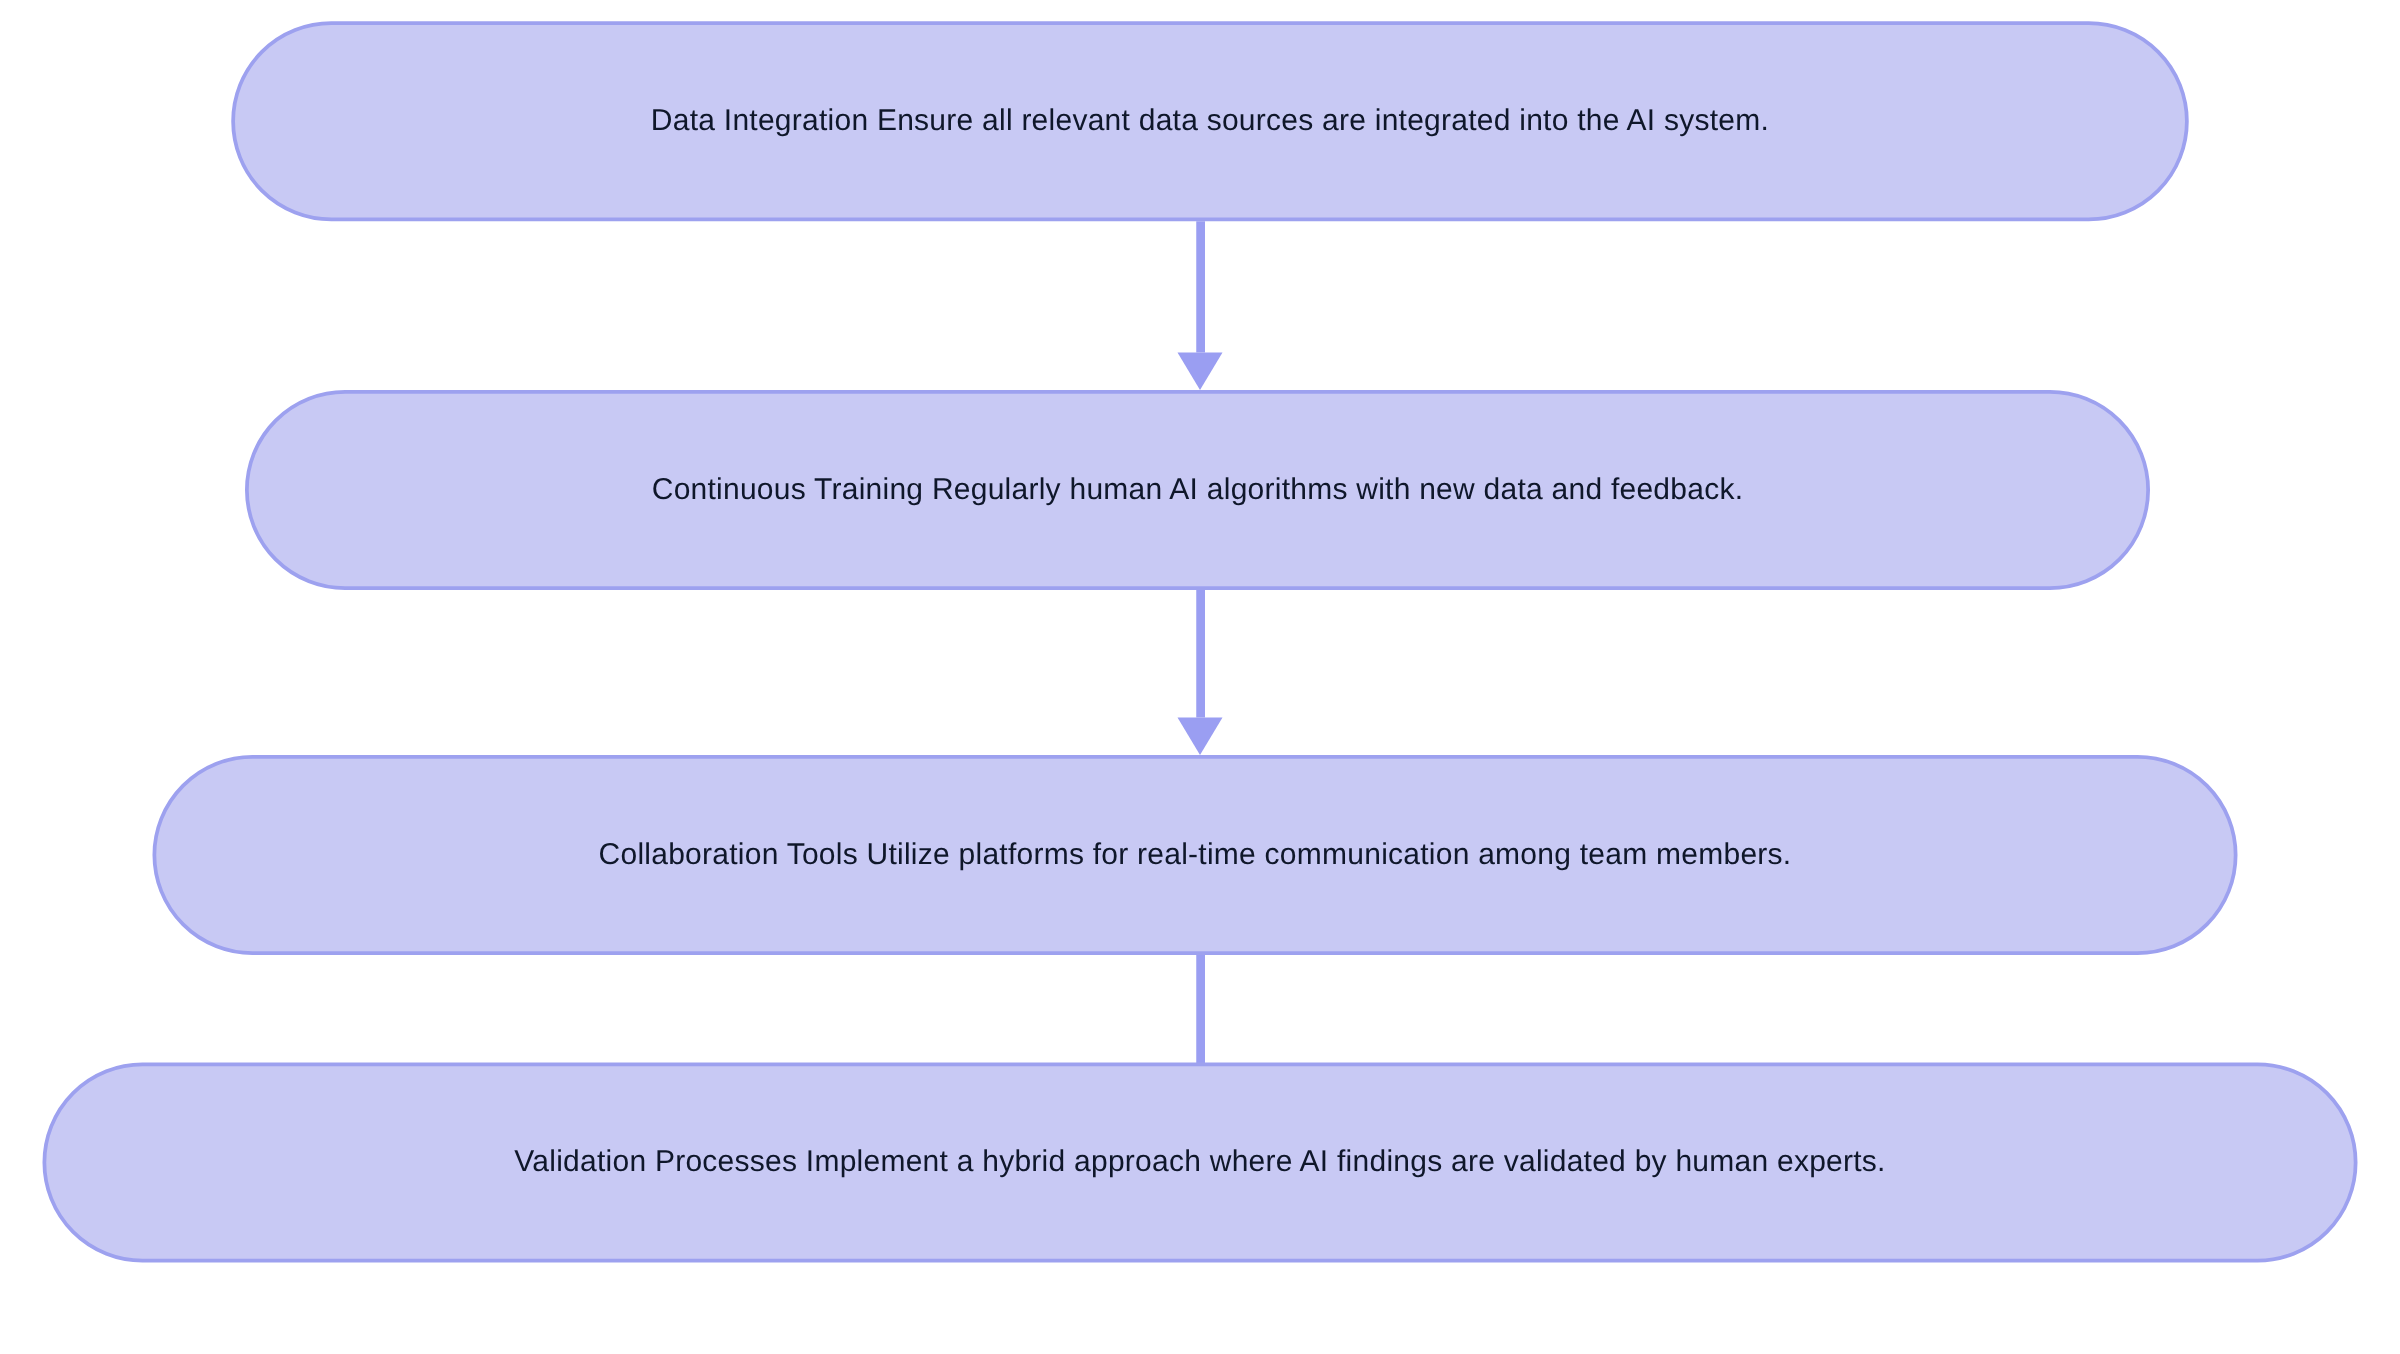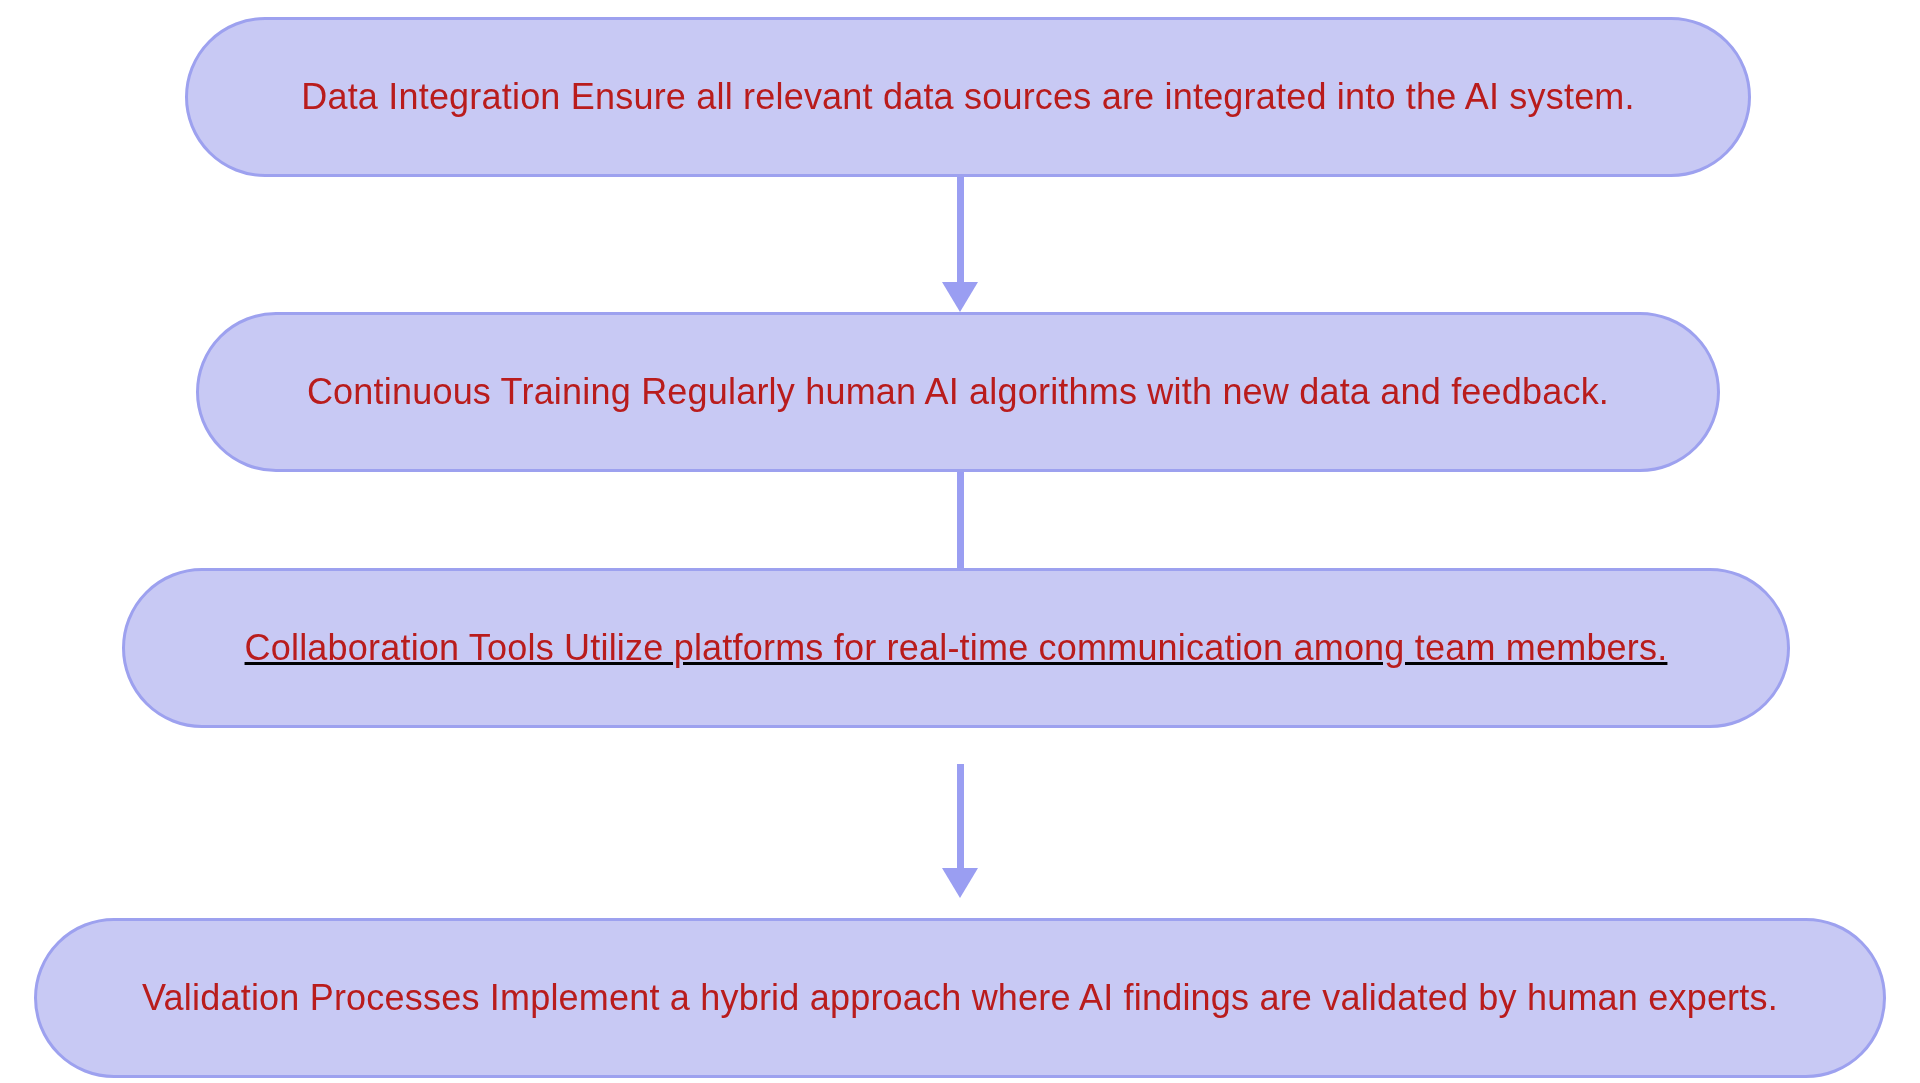--- a/index.html
+++ b/index.html
@@ -22,30 +22,30 @@
     background: #c8c9f4;
     border: 3px solid #9da1ef;
     border-radius: 80px;
     display: flex;
     align-items: center;
     justify-content: center;
     text-align: center;
     padding: 0 70px;
   }
   .flow-node .node-label {
-    color: #b91c1c;
-    font-size: 36px;
+    color: #0f172a;
+    font-size: 24px;
     line-height: 1.2;
     letter-spacing: 0.2px;
     white-space: nowrap;
   }
   .node-1 { left: 185px; top: 17px;  width: 1566px; }
   .node-2 { left: 196px; top: 312px; width: 1524px; }
-  .node-3 { left: 122px; top: 568px; width: 1668px; text-decoration: underline; }
-  .node-4 { left: 34px;  top: 918px; width: 1852px; }
+  .node-3 { left: 122px; top: 604px; width: 1668px; }
+  .node-4 { left: 34px;  top: 850px; width: 1852px; }
 
   .flow-arrow {
     position: absolute;
     left: 942px;            
     width: 36px;
     display: flex;
     flex-direction: column;
     align-items: center;
   }
   .arrow-1 { top: 177px; height: 135px; }

